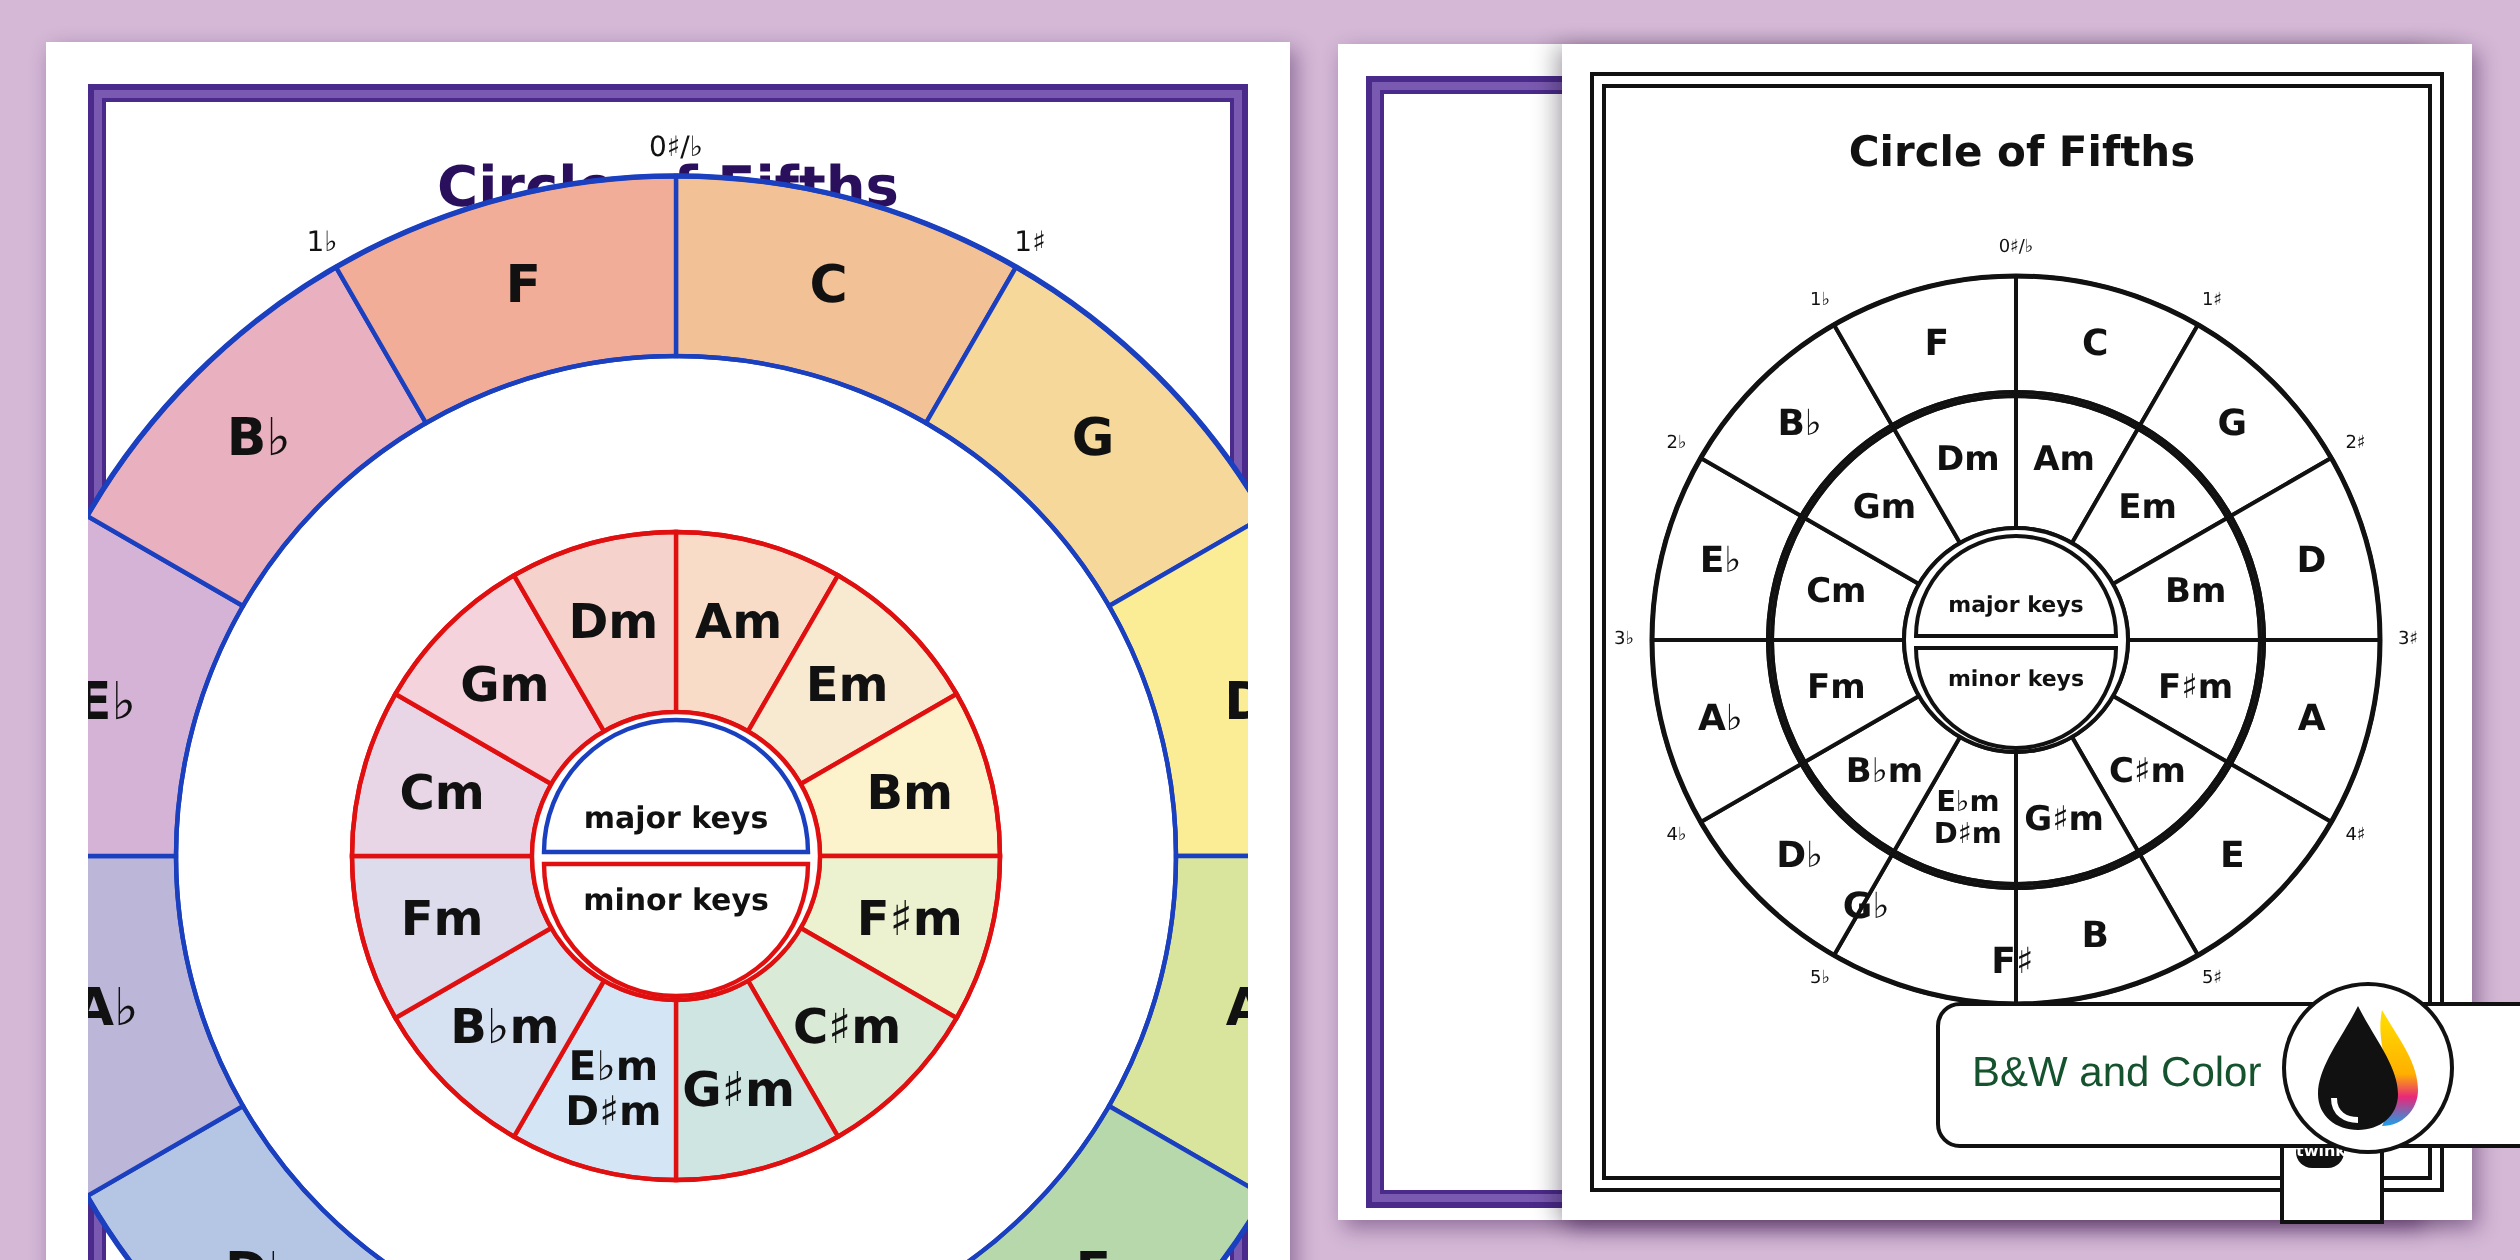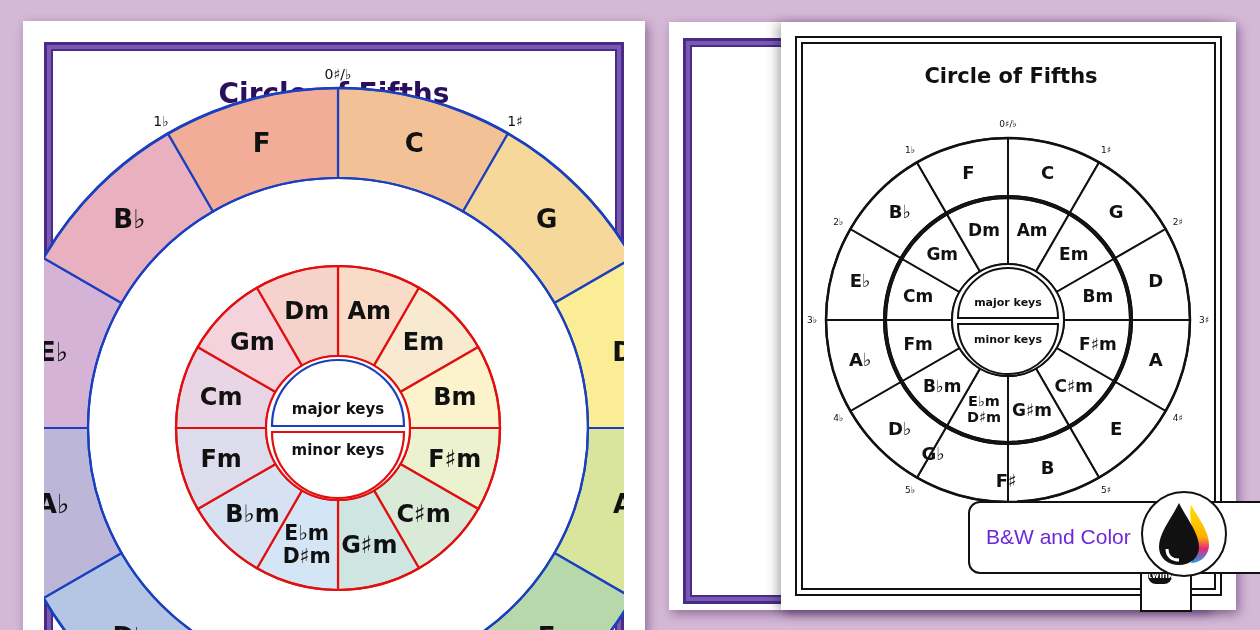--- a/index.html
+++ b/index.html
@@ -7,21 +7,21 @@
   .sheet{position:absolute;background:#fff;box-shadow:3px 4px 10px rgba(60,20,80,0.45);}
   #sheet-color{left:23px;top:21px;width:622px;height:640px;}
   #sheet-back{left:669px;top:22px;width:540px;height:588px;}
   #sheet-bw{left:781px;top:22px;width:455px;height:588px;box-shadow:-6px 0 10px rgba(0,0,0,0.18),3px 4px 10px rgba(60,20,80,0.45);}
   .frame-purple{position:absolute;border:3px solid #4a2a8a;box-shadow:inset 0 0 0 4px #7a5ab0, inset 0 0 0 6px #4a2a8a;}
   .frame-bw-outer{position:absolute;border:2px solid #111;}
   .frame-bw-inner{position:absolute;border:2px solid #111;}
   .title{position:absolute;font-weight:bold;text-align:center;white-space:nowrap;}
   svg{position:absolute;overflow:visible;}
   .badge{position:absolute;left:968px;top:501px;width:300px;height:69px;background:#fff;border:2px solid #111;border-radius:12px;}
-  .badge-text{position:absolute;left:16px;top:22px;font-family:"Liberation Sans",sans-serif;font-size:21px;color:#6d28d9;}
+  .badge-text{position:absolute;left:16px;top:22px;font-family:"Liberation Sans",sans-serif;font-size:21px;color:#14532d;}
   .ink-circle{position:absolute;left:1141px;top:491px;width:82px;height:82px;border-radius:50%;background:#fff;border:2px solid #111;}
   .logo-box{position:absolute;left:1140px;top:566px;width:48px;height:44px;border:2px solid #111;border-top:none;background:#fff;}
   .logo-blob{position:absolute;left:1148px;top:568px;width:24px;height:16px;background:#111;border-radius:8px;color:#fff;font-size:8px;font-weight:bold;text-align:center;line-height:16px;}
 </style>
 </head>
 <body>
 
 <div class="sheet" id="sheet-color">
   <div class="frame-purple" style="left:21px;top:21px;width:574px;height:640px;"></div>
   <div class="title" style="left:0;width:622px;top:56px;font-size:28px;color:#2a0f5c;font-family:'DejaVu Sans',sans-serif;">Circle of Fifths</div>

